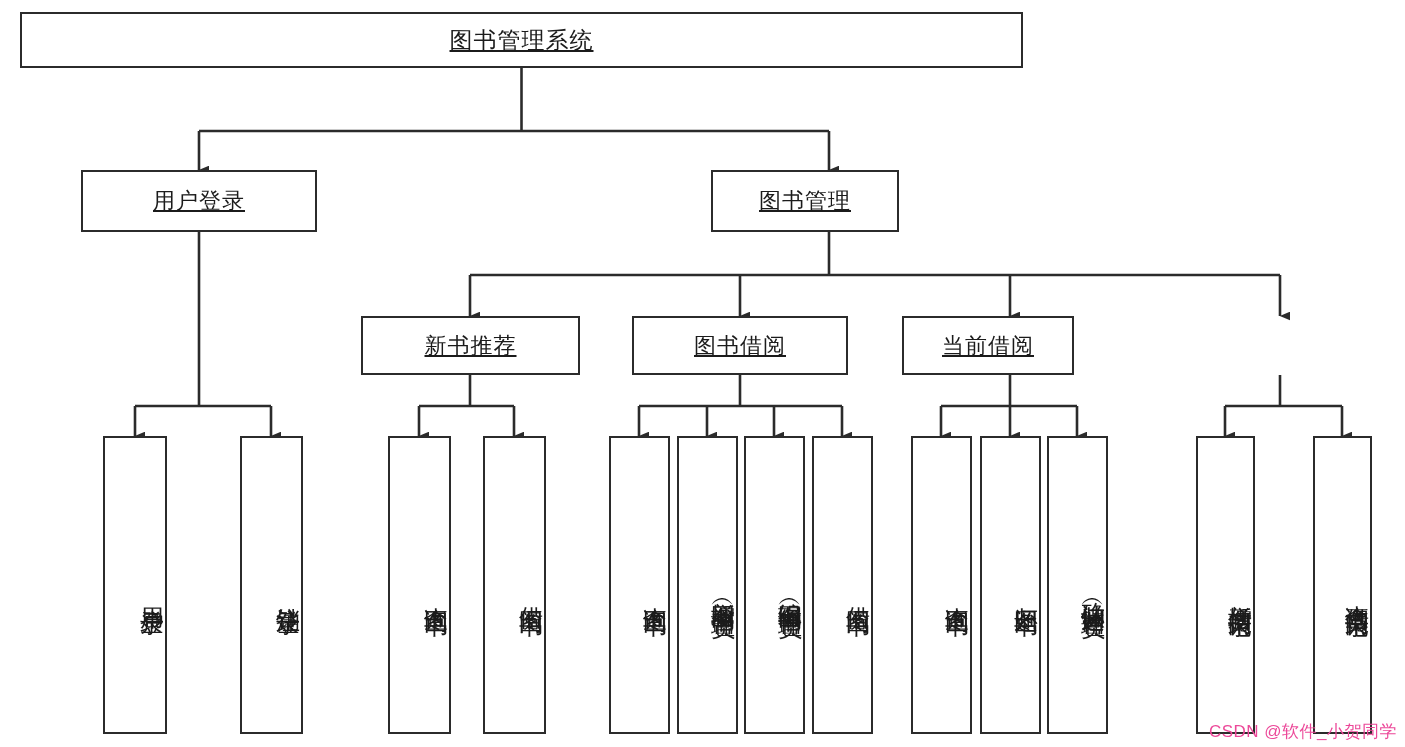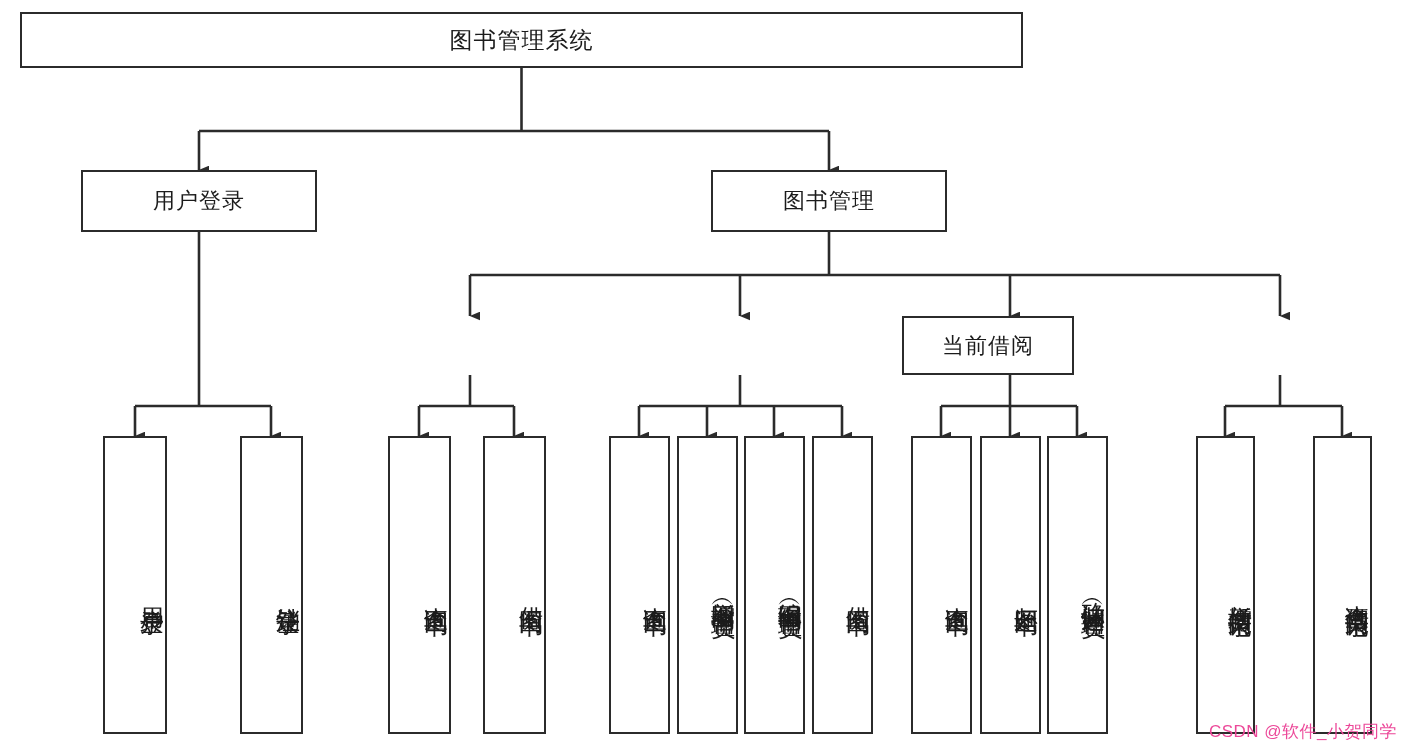--- a/index.html
+++ b/index.html
@@ -23,20 +23,21 @@
     border: 2.5px solid #2b2b2b;
     background: #ffffff;
     display: flex;
     align-items: center;
     justify-content: center;
     color: #1b1b1b;
   }
   .node.horizontal {
     font-size: 22px;
     letter-spacing: 1px;
+    text-decoration: underline;
   }
   .node.vertical {
     writing-mode: vertical-rl;
     text-orientation: upright;
     font-size: 24px;
     letter-spacing: 2px;
     align-items: flex-start;
     justify-content: center;
     padding-top: 14px;
     line-height: 1.05;
@@ -114,23 +115,25 @@
       <line x1="1225" y1="406" x2="1342" y2="406"></line>
       <line x1="1225" y1="406" x2="1225" y2="436" marker-end="url(#arrowhead)"></line>
       <line x1="1342" y1="406" x2="1342" y2="436" marker-end="url(#arrowhead)"></line>
     </g>
   </svg>
 
   <div class="node horizontal title" style="left:20px; top:12px; width:1003px; height:56px;">图书管理系统</div>
 
   <div class="node horizontal" style="left:81px; top:170px; width:236px; height:62px;">用户登录</div>
 
-  <div class="node horizontal" style="left:711px; top:170px; width:236px; height:62px;">图书管理</div>
+  <div class="node horizontal" style="left:711px; top:170px; width:188px; height:62px;">图书管理</div>
 
+  <div class="node horizontal" style="left:361px; top:316px; width:219px; height:59px;">新书推荐</div>
 
+  <div class="node horizontal" style="left:632px; top:316px; width:216px; height:59px;">图书借阅</div>
 
   <div class="node horizontal" style="left:902px; top:316px; width:172px; height:59px;">当前借阅</div>
 
 
   <div class="node vertical" style="left:103px; top:436px; width:64px; height:298px;">用户登录</div>
 
   <div class="node vertical" style="left:240px; top:436px; width:63px; height:298px;">注销登录</div>
 
   <div class="node vertical" style="left:388px; top:436px; width:63px; height:298px;">查询图书</div>
 

